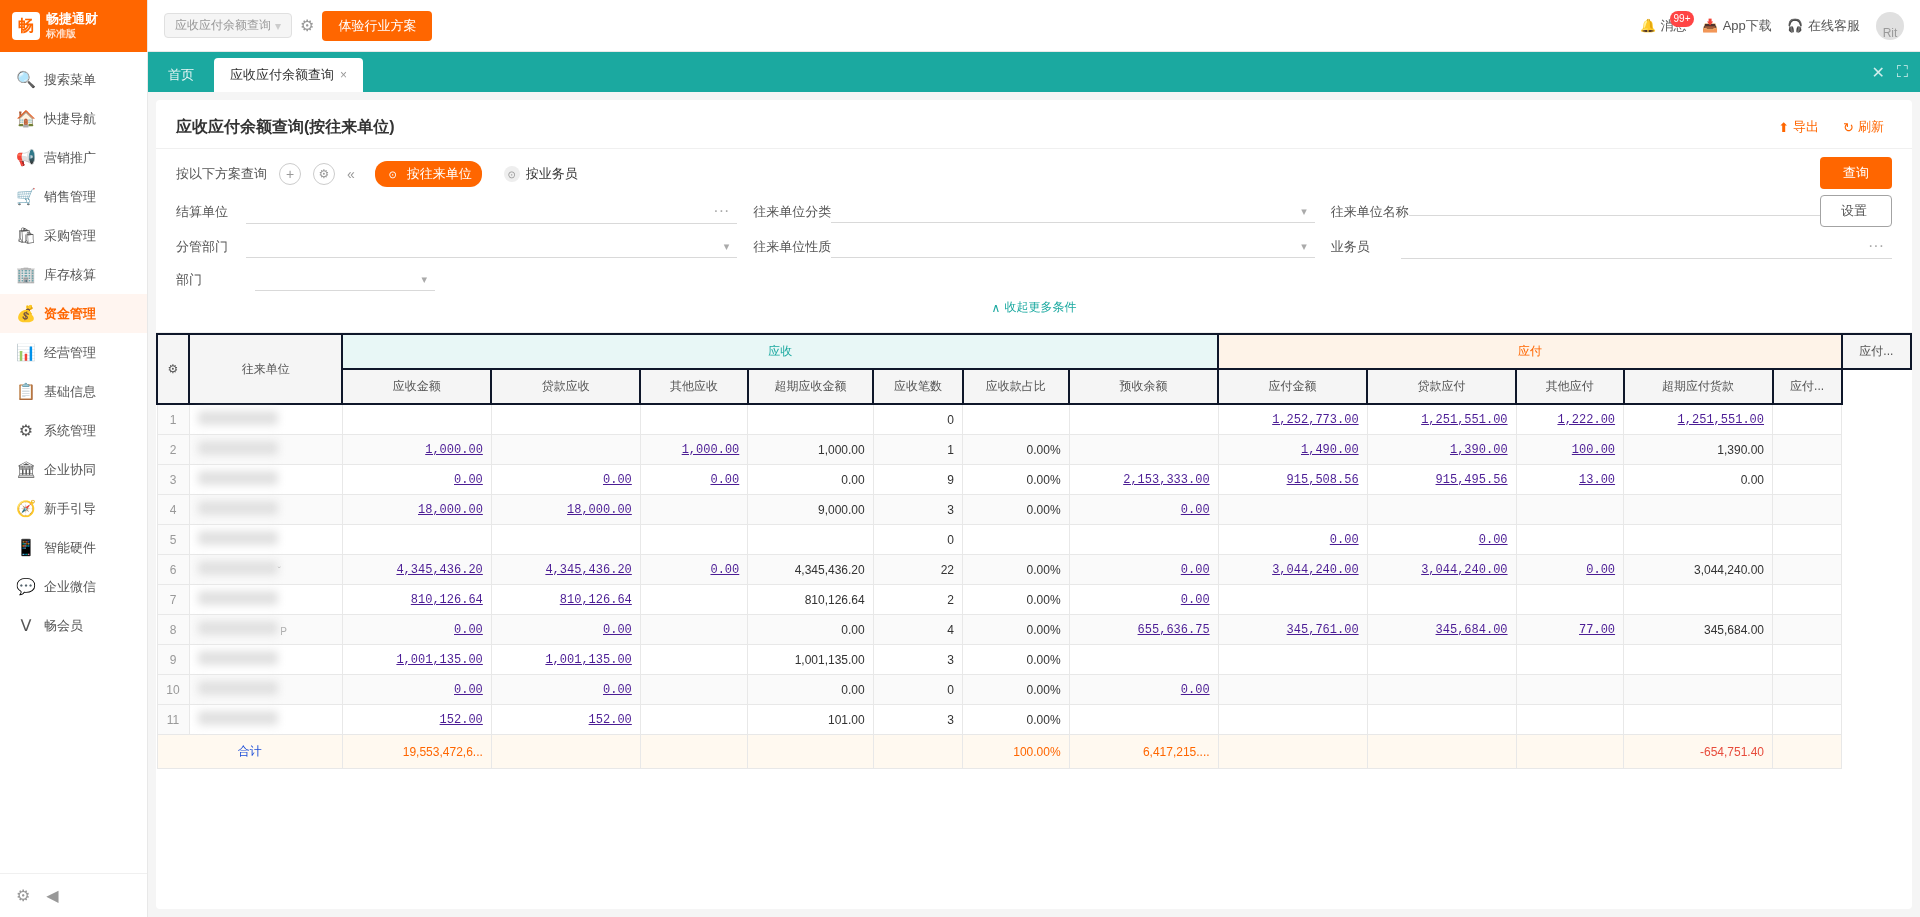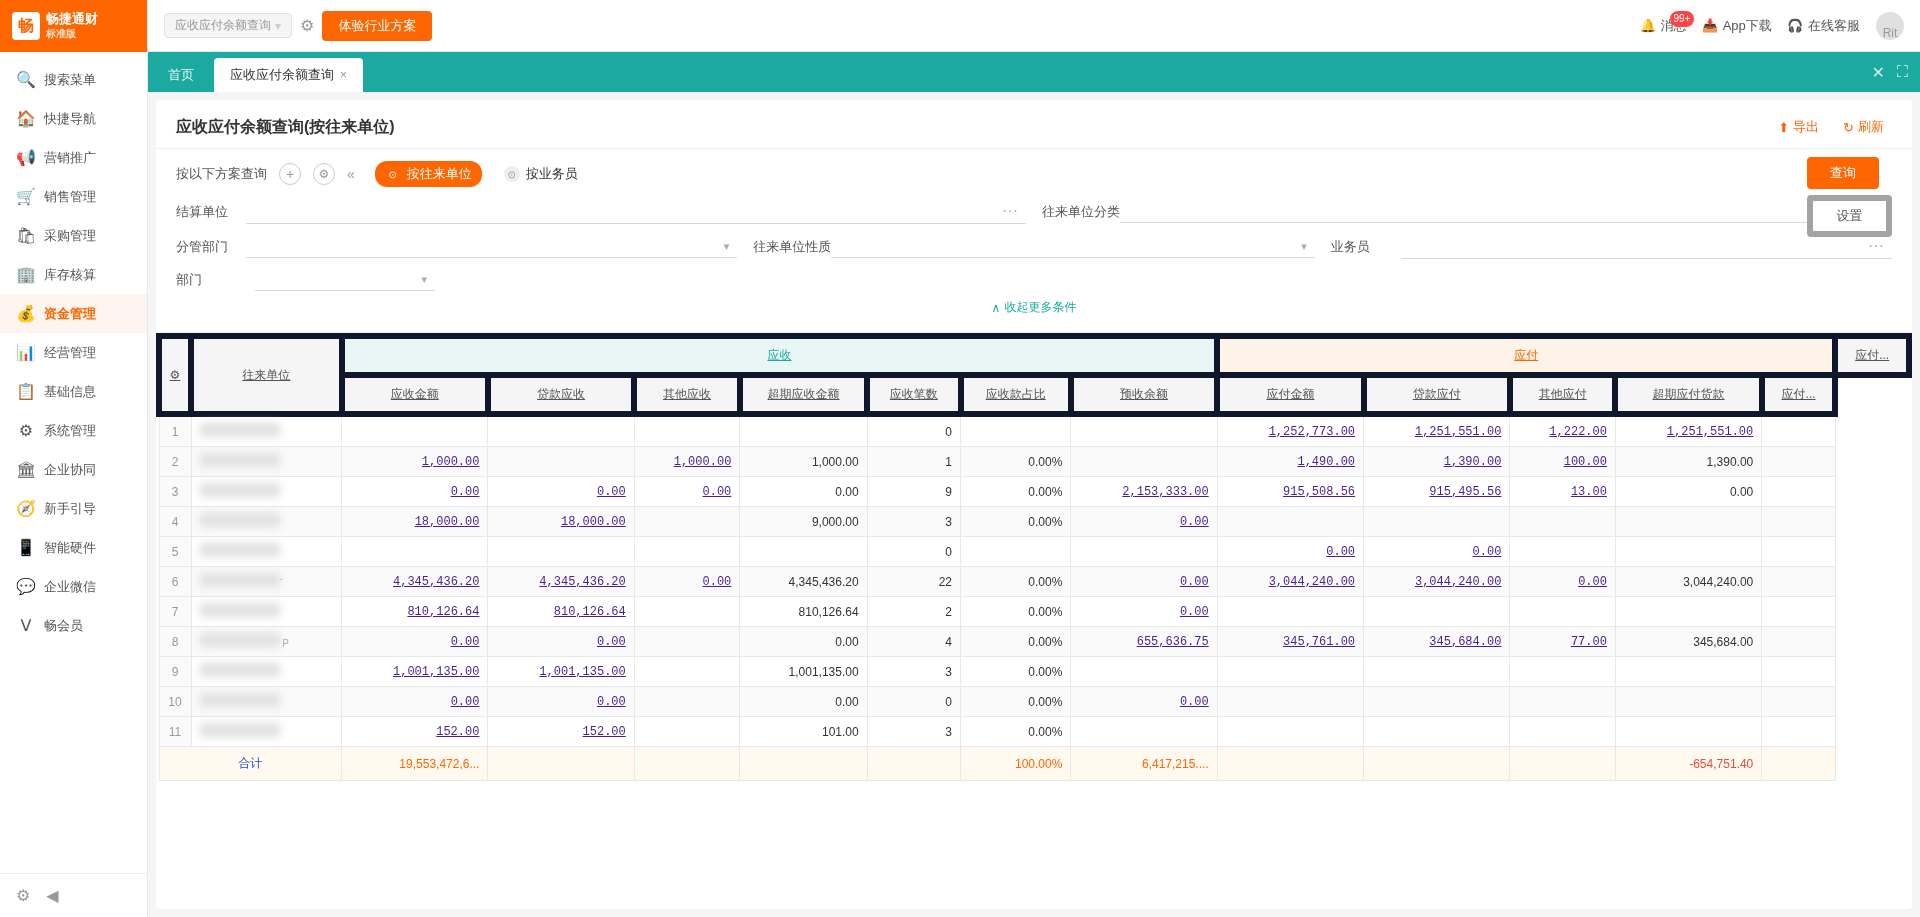--- a/index.html
+++ b/index.html
@@ -151,34 +151,34 @@
 
     .collapse-row {
       display: flex; align-items: center; justify-content: center; padding: 4px;
       cursor: pointer; color: #1ba9a0; font-size: 12px; gap: 4px; margin-top: 4px;
     }
     .action-btn-primary {
       background: #ff6600; color: #fff; border: none; border-radius: 4px;
       padding: 7px 20px; font-size: 13px; cursor: pointer; width: 72px; text-align: center;
     }
     .action-btn-secondary {
-      background: #fff; color: #555; border: 6px solid #a3a3a3; border-radius: 4px;
-      padding: 6px 20px; font-size: 13px; cursor: pointer; width: 85px; text-align: center;
+      background: #fff; color: #555; border: 1px solid #a3a3a3; border-radius: 4px;
+      padding: 6px 20px; font-size: 13px; cursor: pointer; width: 72px; text-align: left;
     }
 
     
     .table-container {
       flex: 1; overflow: auto; position: relative;
     }
     table {
       width: 100%; border-collapse: collapse; font-size: 12px;
     }
     .table-header-group-row th {
-      background: #f5f5f5; border: 6px solid #0f172a; padding: 8px 6px;
-      text-align: center; color: #555; font-weight: 500; white-space: nowrap; text-decoration: underline;
+      background: #f5f5f5; border: 2px solid #0f172a; padding: 8px 6px;
+      text-align: center; color: #555; font-weight: 500; white-space: nowrap;
     }
     .table-header-group-row .ar-group { background: #e8f7f6; color: #1ba9a0; }
     .table-header-group-row .ap-group { background: #fef3e8; color: #ff6600; }
     .table-data-row td {
       border: 1px solid #e8e8e8; padding: 6px 8px;
       text-align: right; color: #333; white-space: nowrap;
     }
     .table-data-row td.row-num { text-align: center; color: #999; background: #fafafa; }
     .table-data-row td.company-name { text-align: left; color: #333; }
     .table-data-row td.link { color: #4c1d95; text-decoration: underline; cursor: pointer; font-family: Liberation Mono, monospace; }
@@ -381,20 +381,26 @@
             <div class="filter-input">
               <span></span>
               <span class="filter-input-dots">···</span>
             </div>
           </div>
           <div class="filter-field">
             <span class="filter-field-label">往来单位分类</span>
             <div class="filter-input">
               <span></span>
               <span class="filter-input-chevron">▾</span>
+            </div>
+          </div>
+          <div class="filter-field">
+            <span class="filter-field-label">往来单位名称</span>
+            <div class="filter-input">
+              <span></span>
             </div>
           </div>
         </div>
 
         <div class="filter-row">
           <div class="filter-field">
             <span class="filter-field-label">分管部门</span>
             <div class="filter-input">
               <span></span>
               <span class="filter-input-chevron">▾</span>

